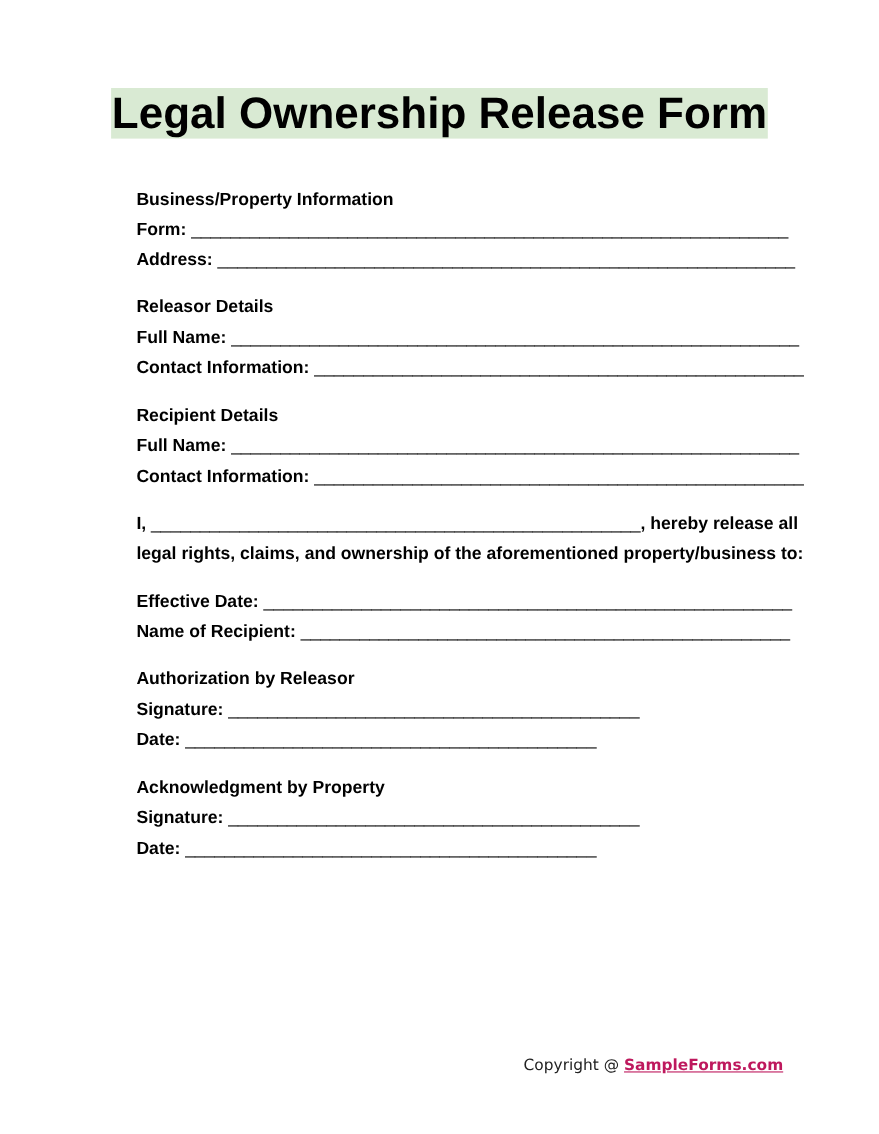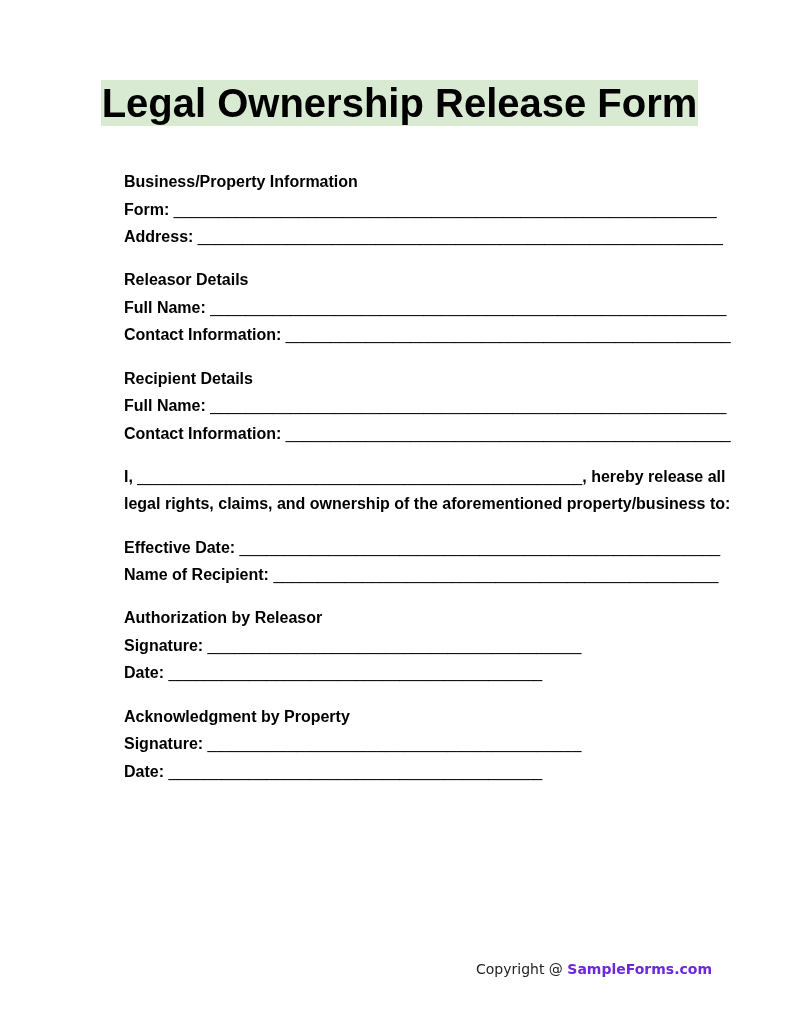--- a/index.html
+++ b/index.html
@@ -5,21 +5,21 @@
   html, body { margin:0; padding:0; background:#ffffff; }
   body { width:799px; height:1031px; position:relative; overflow:hidden; font-family:"Liberation Sans", sans-serif; color:#000; }
   .title-wrap { position:absolute; top:80px; left:0; width:799px; text-align:center; }
   .title { display:inline-block; background:#d9ead3; font-weight:bold; font-size:40px; line-height:46px; padding:0 1px; letter-spacing:0px; }
   .content { position:absolute; top:168px; left:88px; width:630px;margin-left:36px; }
   .line { font-weight:bold; font-size:16px; line-height:27.6px; white-space:nowrap; }
   .section { margin-bottom:15.5px; }
   .para { font-weight:bold; font-size:16px; line-height:27.6px; white-space:nowrap; }
   .blank { font-weight:normal; }
   .footer { position:absolute; top:961px; right:87px; font-family:"DejaVu Sans", sans-serif; font-size:14px; color:#222; }
-  .footer a { color:#6d28d9; font-weight:bold; }
+  .footer a { color:#be185d; font-weight:bold; text-decoration:underline; }
 </style>
 </head>
 <body>
 
 <div class="title-wrap">
   <span class="title">Legal Ownership Release Form</span>
 </div>
 
 <div class="content">
 

